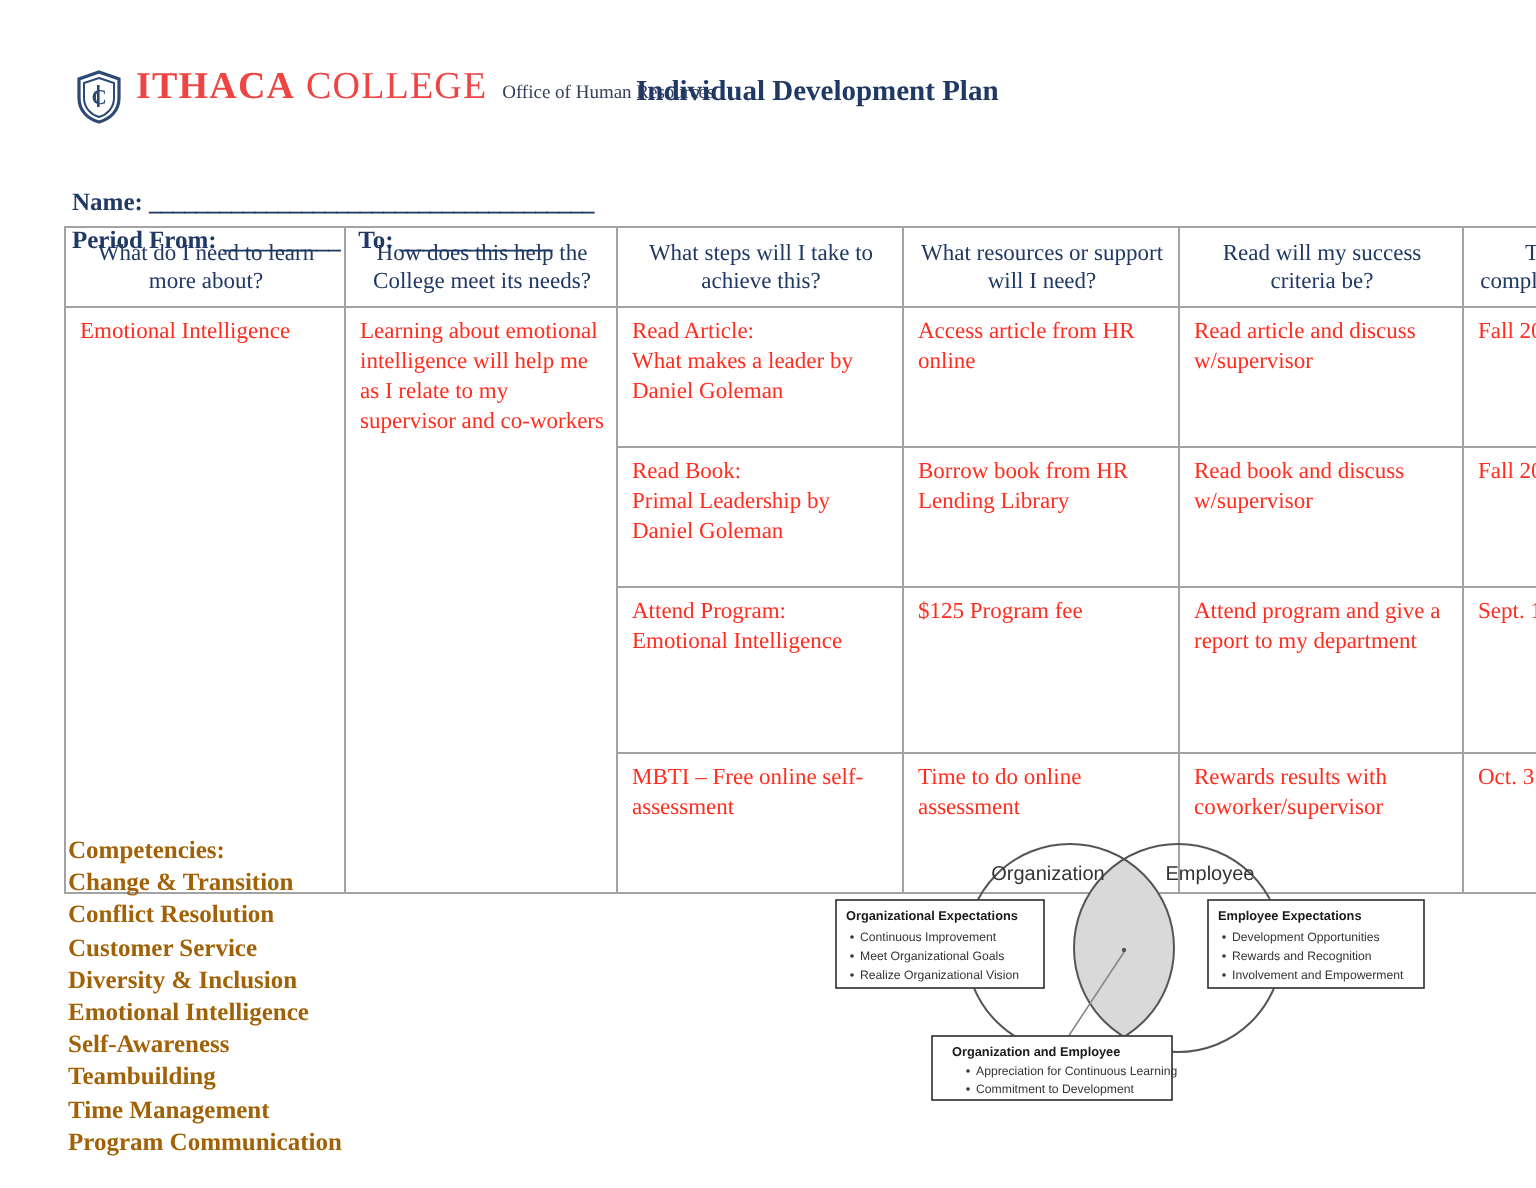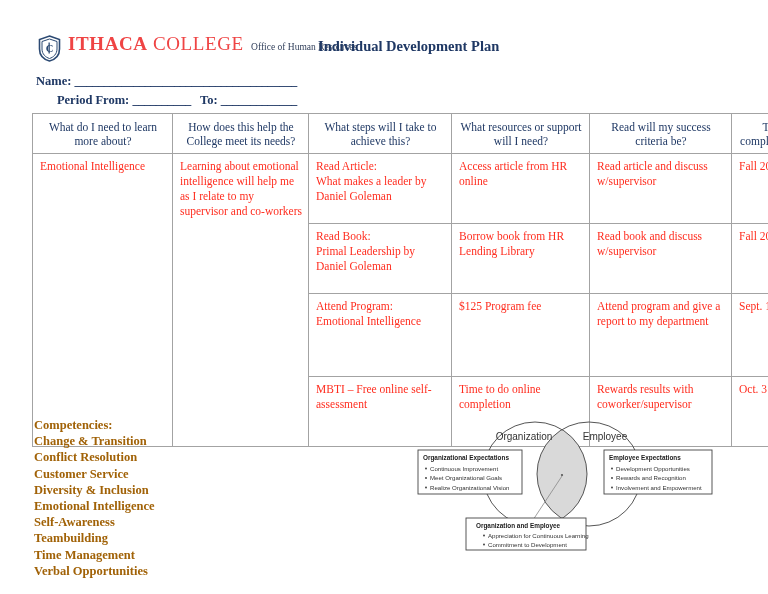--- a/index.html
+++ b/index.html
@@ -71,25 +71,24 @@
     font-weight: bold;
     color: #1f3864;
     white-space: nowrap;
     margin-left: 26px;
   }
 
   
   .form-lines {
     position: absolute;
     left: 36px;
-    top: 72px;
+    top: 92px;
     font-size: 12.5px;
     font-weight: bold;
     color: #1f3864;
-    text-align: right;
   }
   .form-row { line-height: 19px; white-space: nowrap; }
   .fill { letter-spacing: -0.4px; }
 
   
   .idp-table {
     position: absolute;
     left: 32px;
     top: 113px;
     width: 705px;
@@ -215,38 +214,38 @@
       </tr>
       <tr>
         <td class="c3 tall" style="white-space:pre-line">Attend Program:
 Emotional Intelligence</td>
         <td class="c4 tall">$125 Program fee</td>
         <td class="c5 tall">Attend program and give a report to my department</td>
         <td class="c6 tall">Sept. 12, 2014</td>
       </tr>
       <tr>
         <td class="c3 rowcell">MBTI – Free online self-assessment</td>
-        <td class="c4 rowcell">Time to do online completion</td>
+        <td class="c4 rowcell">Time to do online assessment</td>
         <td class="c5 rowcell">Rewards results with coworker/supervisor</td>
         <td class="c6 rowcell">Oct. 31, 2014</td>
       </tr>
     </tbody>
   </table>
 
   <div class="competencies">
     <div>Competencies:</div>
     <div>Change &amp; Transition</div>
     <div>Conflict Resolution</div>
     <div>Customer Service</div>
     <div>Diversity &amp; Inclusion</div>
     <div>Emotional Intelligence</div>
     <div>Self-Awareness</div>
     <div>Teambuilding</div>
     <div>Time Management</div>
-    <div>Verbal Opportunities</div>
+    <div>Program Communication</div>
   </div>
 
   <div class="diagram">
     <svg width="340" height="168" viewBox="0 0 340 168">
 
       <defs>
         <clipPath id="clipL">
           <circle cx="120" cy="62" r="52"></circle>
         </clipPath>
       </defs>

